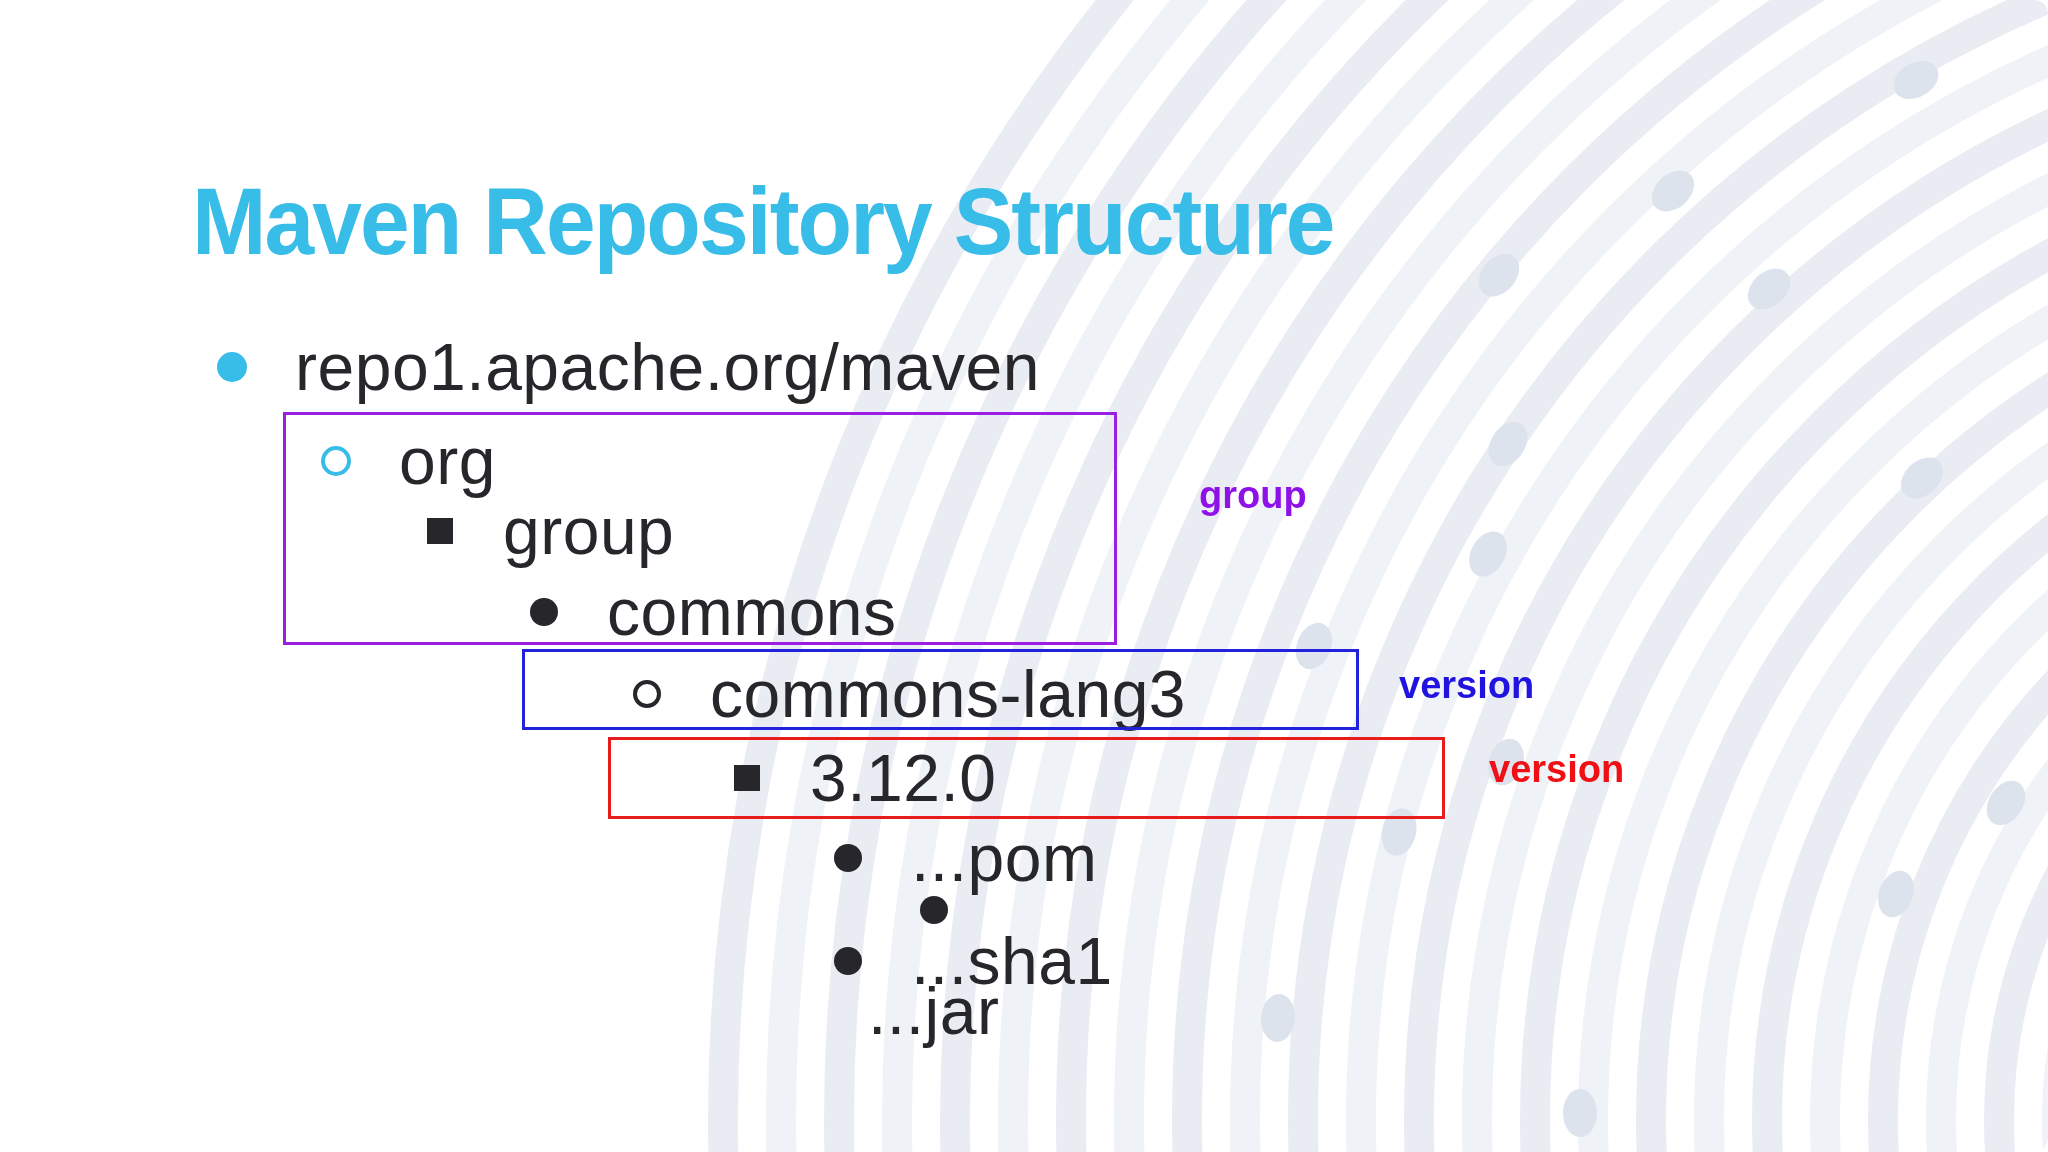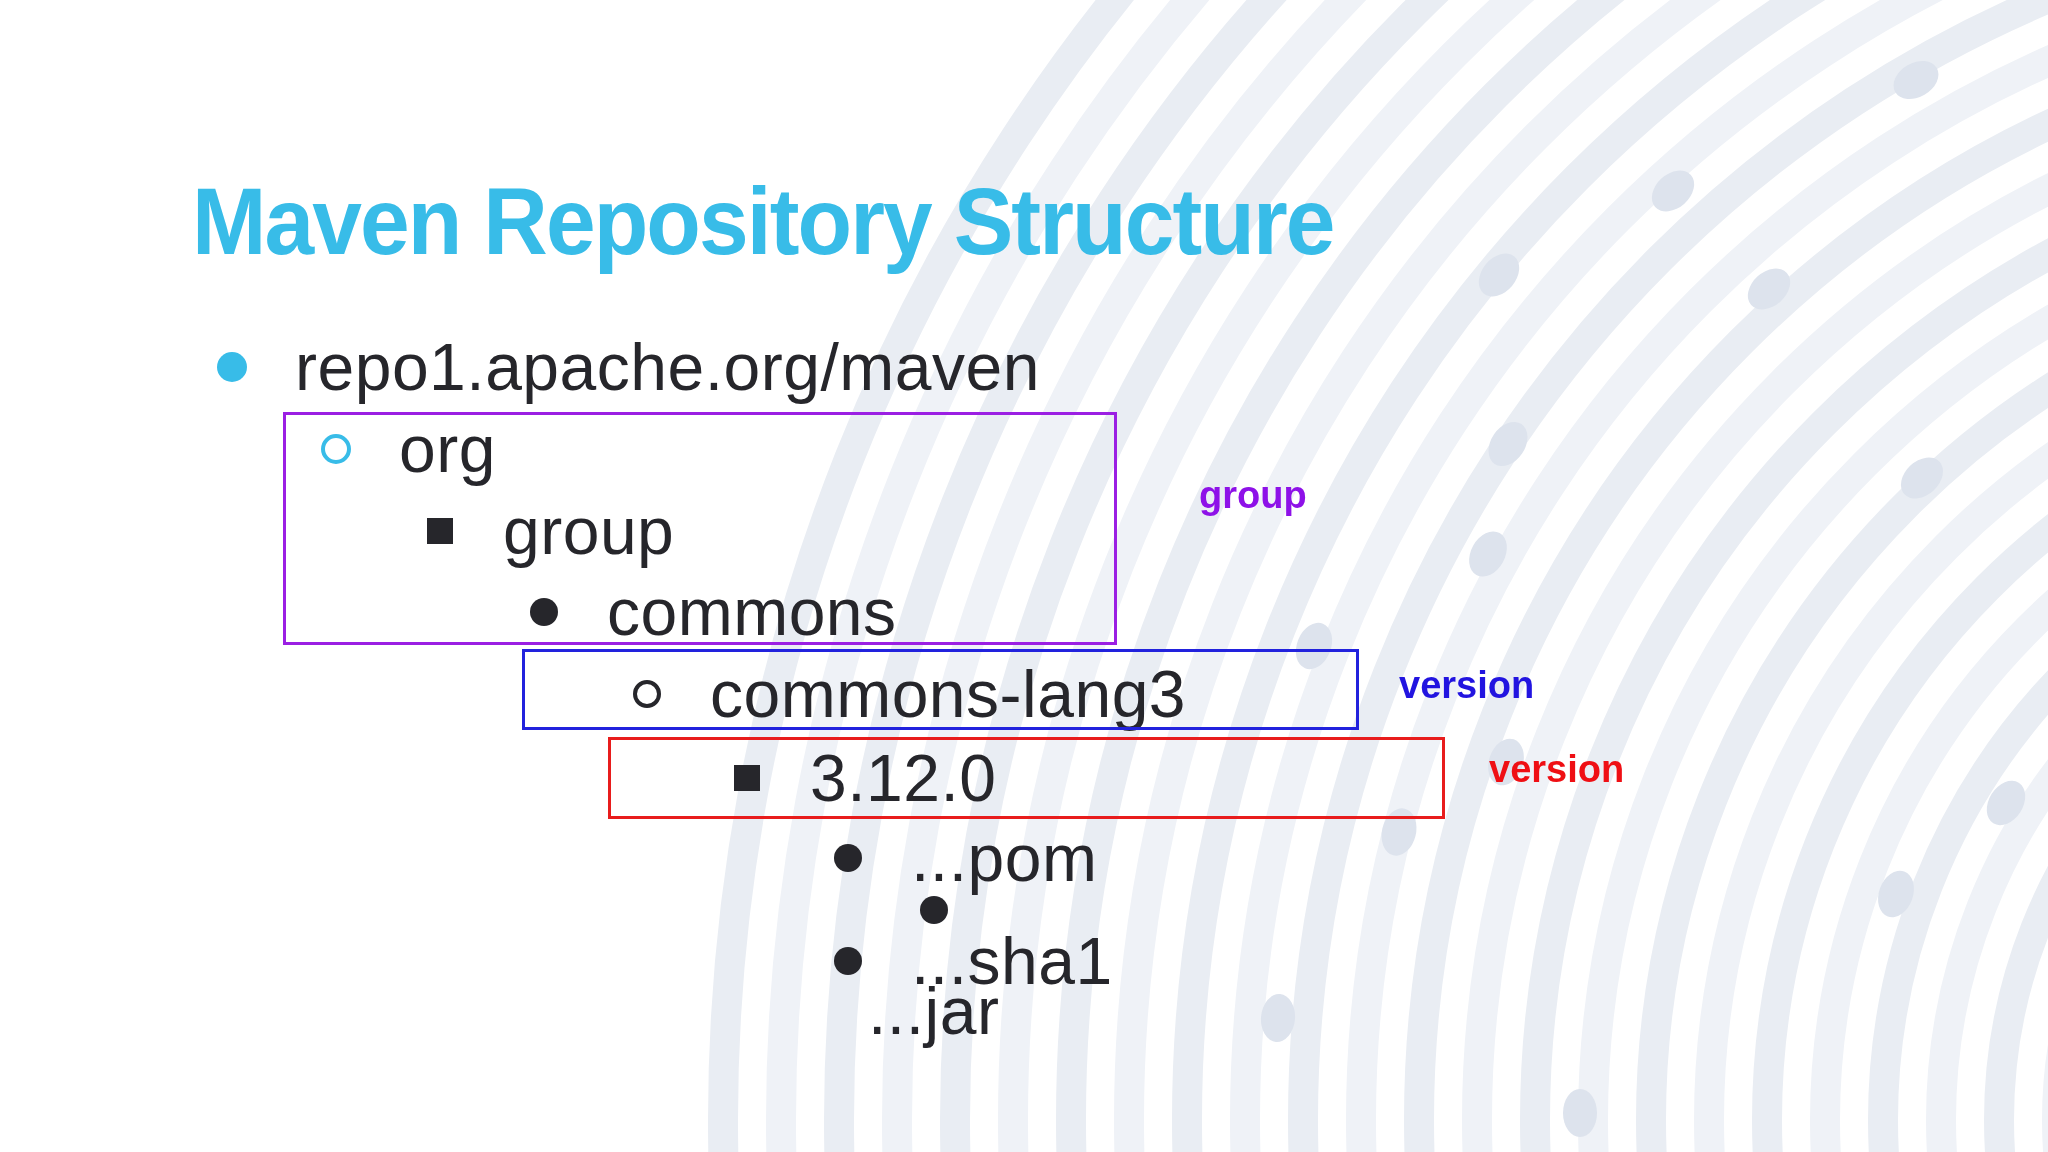--- a/index.html
+++ b/index.html
@@ -2,20 +2,21 @@
 <html style="--c-background: #ffffff; --c-title: #38bce8; --c-text: #26262b; --c-bullet_cyan: #38bce8; --c-bullet_dark: #26262b; --c-group_box: #9b1fe3; --c-artifact_box: #2222dd; --c-version_box: #e81c1c; --c-group_label: #8e11e8; --c-artifact_label: #2214e0; --c-version_label: #ef0f14; --c-pattern_ring: #e9edf3; --c-pattern_ring_alt: #eff2f7; --c-pattern_dot: #dde3ed;"><head>
 <meta charset="utf-8">
 <style>
   html,body{margin:0;padding:0;background:#fff;}
   .slide{
     position:relative;
     width:2048px;height:1152px;
     overflow:hidden;
     background:var(--c-background,#ffffff);
     font-family:"Liberation Sans", sans-serif;
+    border-radius:14px;
   }
   
   .pattern{position:absolute;inset:0;}
   .ring{
     position:absolute;
     left:calc(2520px - var(--r));
     top:calc(1120px - var(--r));
     width:calc(var(--r) * 2);
     height:calc(var(--r) * 2);
     border-radius:50%;
@@ -50,21 +51,21 @@
     font-weight:400;
   }
   .bullet{flex:0 0 30px;height:30px;display:inline-flex;align-items:center;justify-content:center;}
   .bullet::before{content:"";display:block;}
   .b-filled-circle-cyan::before{width:30px;height:30px;border-radius:50%;background:var(--c-bullet_cyan,#38bce8);}
   .b-hollow-circle-cyan::before{width:30px;height:30px;border-radius:50%;border:4px solid var(--c-bullet_cyan,#38bce8);box-sizing:border-box;}
   .b-filled-square-dark::before{width:26px;height:26px;background:var(--c-bullet_dark,#26262b);}
   .b-filled-circle-dark::before{width:28px;height:28px;border-radius:50%;background:var(--c-bullet_dark,#26262b);}
   .b-hollow-circle-dark::before{width:28px;height:28px;border-radius:50%;border:4px solid var(--c-bullet_dark,#26262b);box-sizing:border-box;}
   .r1{left:217px;top:326px;}
-  .r2{left:321px;top:408px;}
+  .r2{left:321px;top:420px;}
   .r3{left:425px;top:490px;}
   .r4{left:529px;top:571px;}
   .r5{left:632px;top:653px;}
   .r6{left:732px;top:737px;}
   .r7{left:833px;top:817px;}
   .r8{left:868px;top:895px;flex-direction:column;}
   .r9{left:833px;top:920px;}
   
   .box{position:absolute;box-sizing:border-box;background:transparent;}
   .group-box{left:283px;top:412px;width:834px;height:233px;border:3px solid var(--c-group_box,#9b1fe3);}

